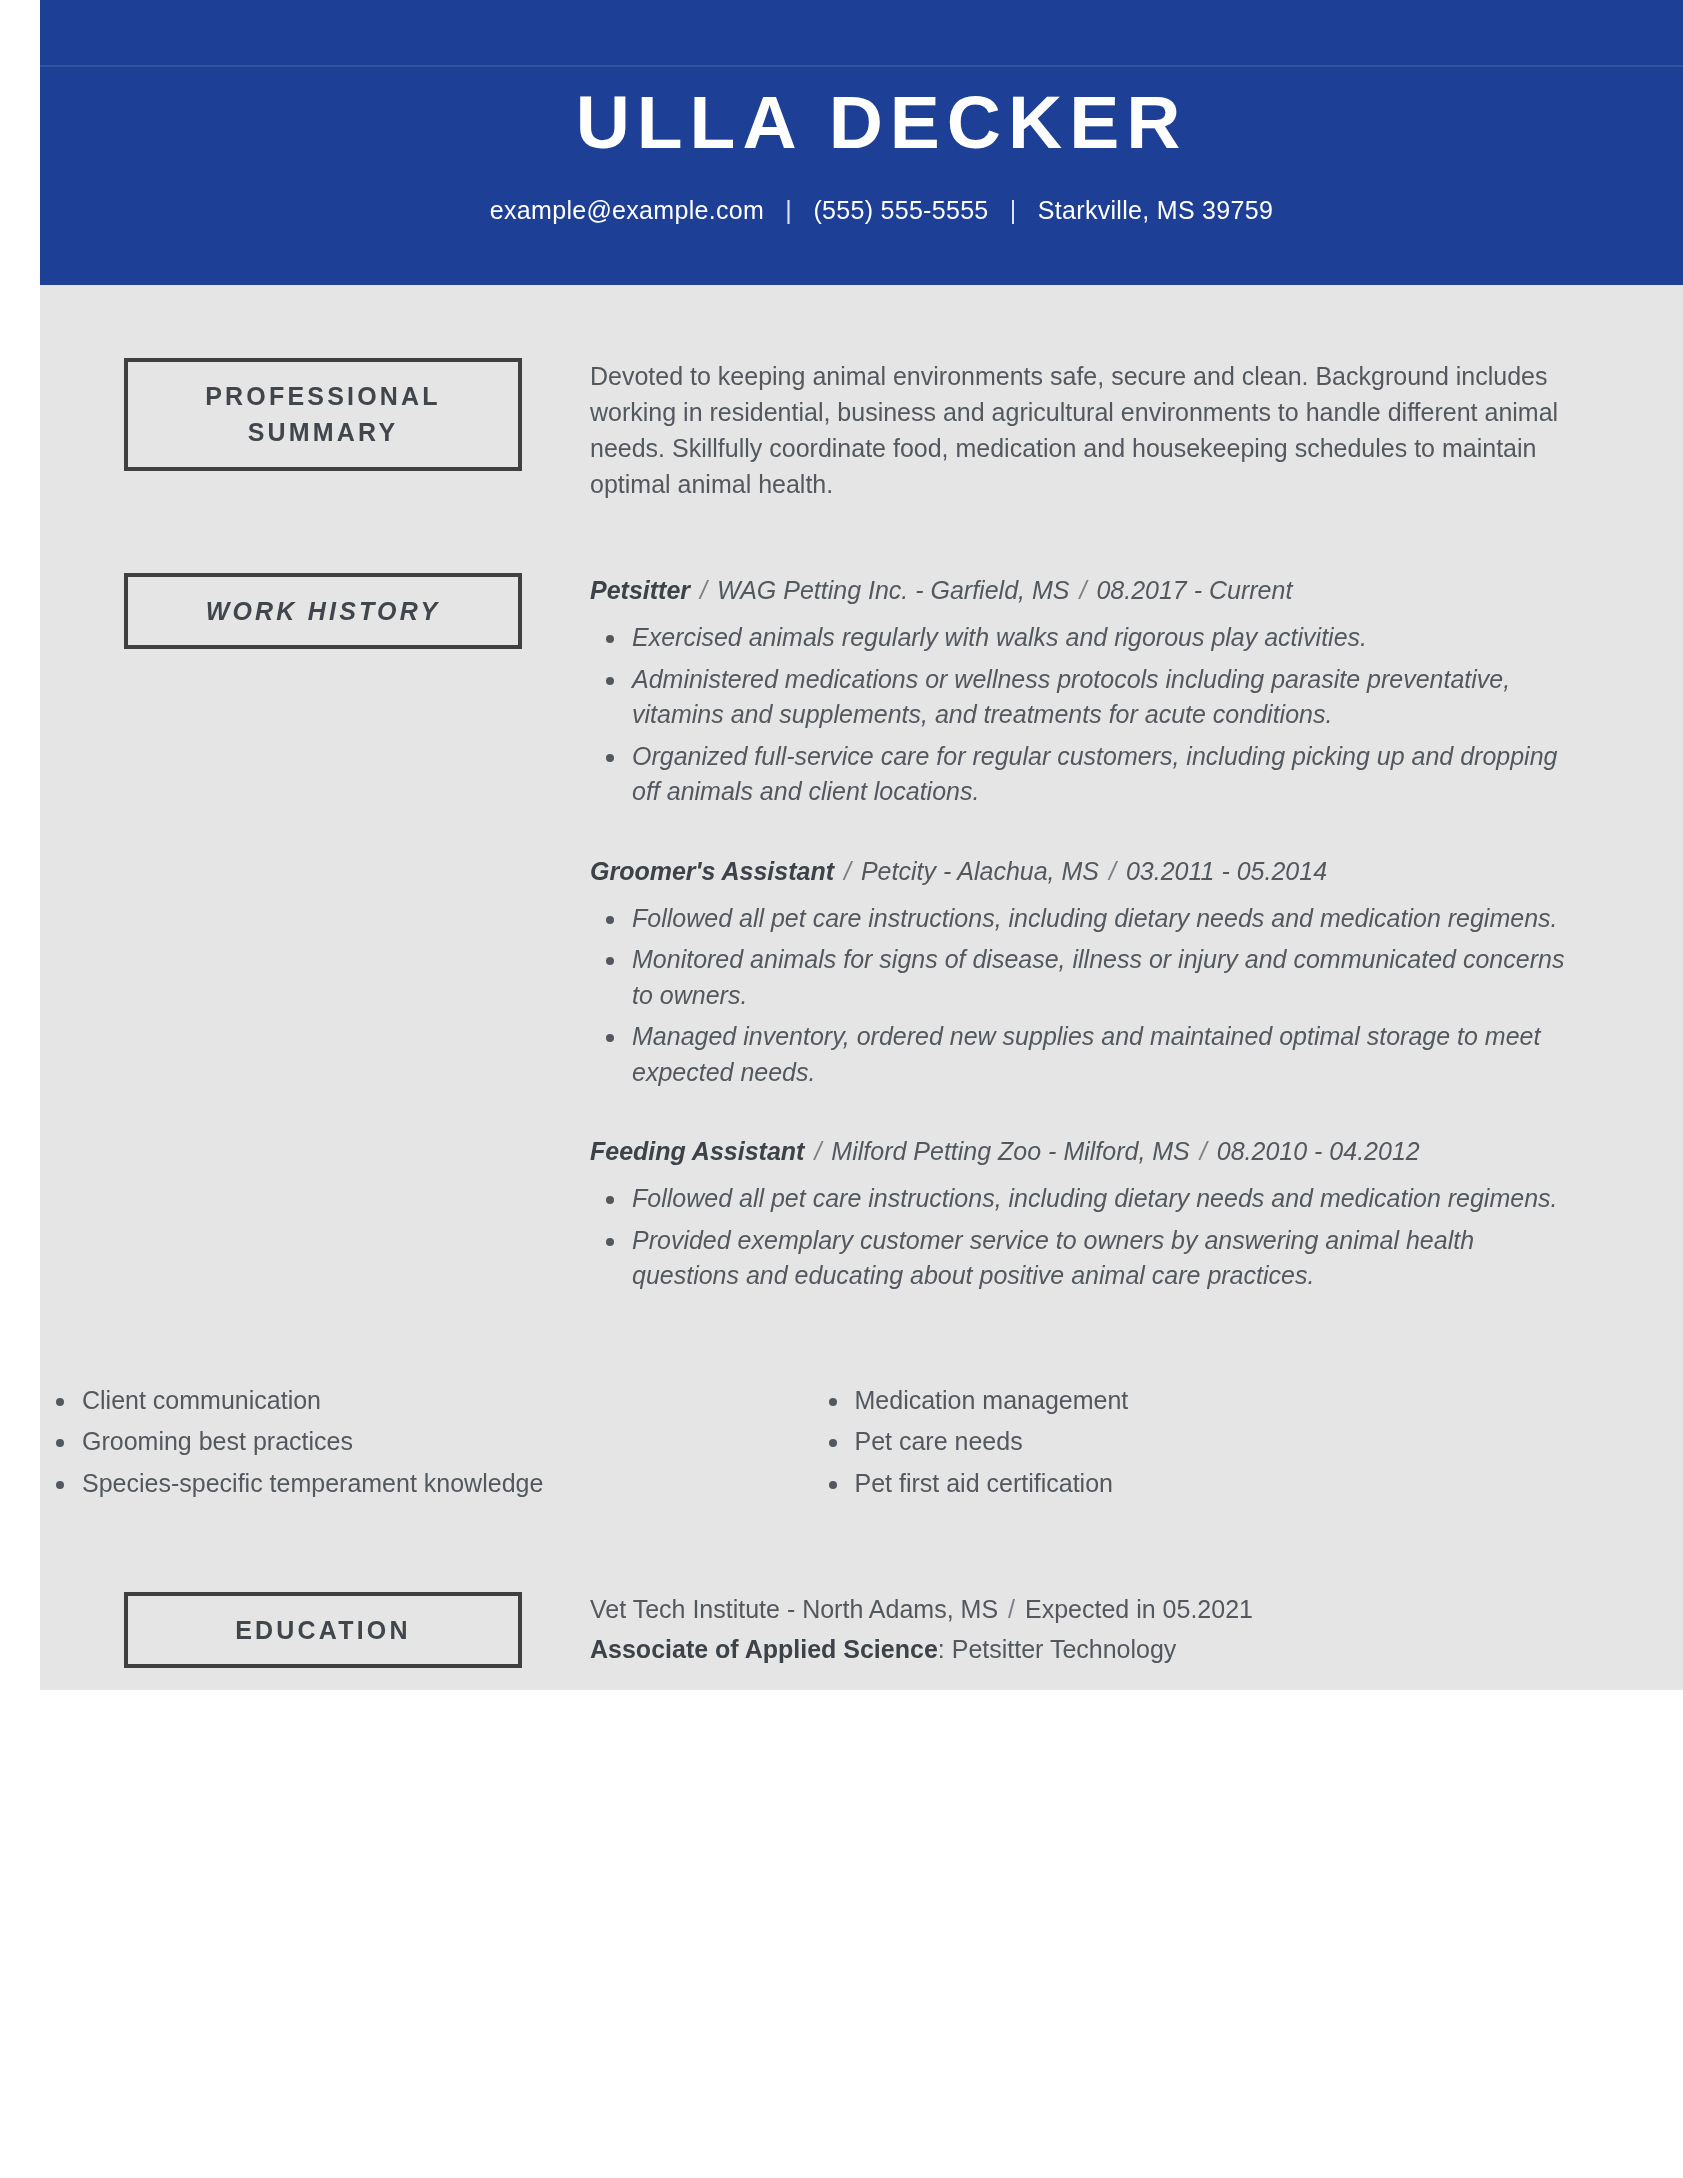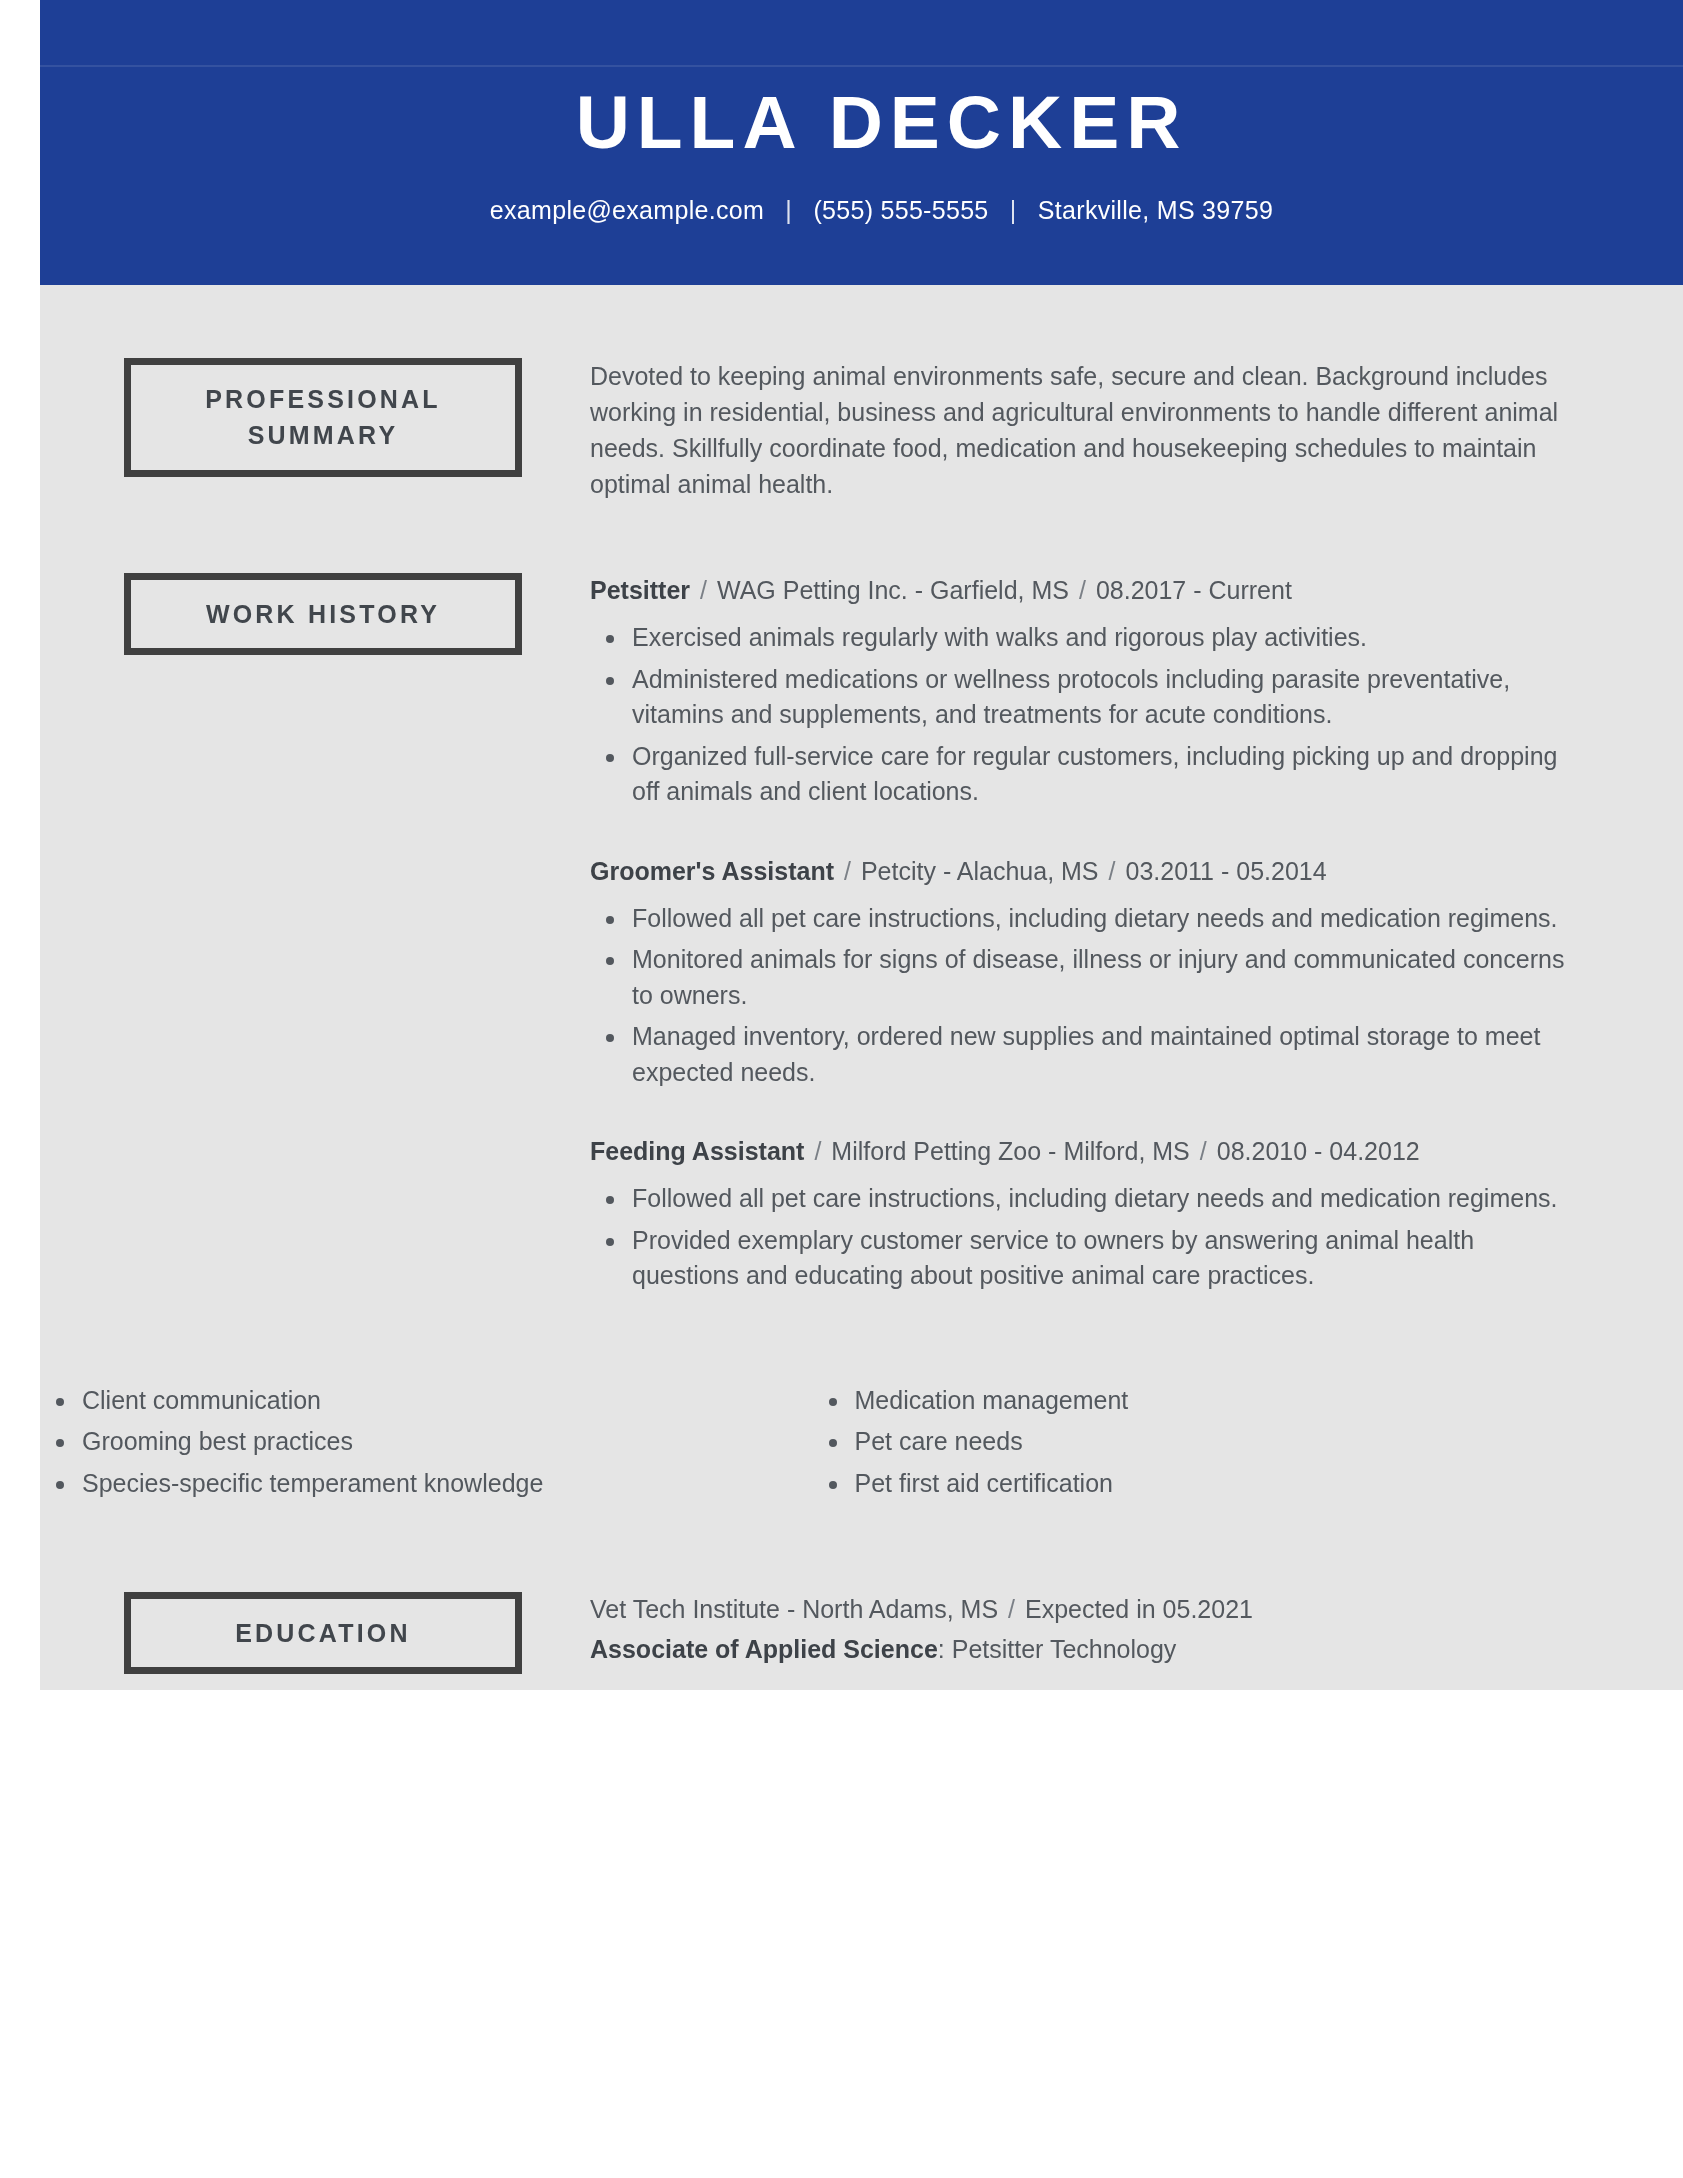--- a/index.html
+++ b/index.html
@@ -81,21 +81,21 @@
   }
 
   .label-col {
     width: 550px;
     flex: 0 0 550px;
     padding-left: 84px;
     padding-right: 0;
   }
 
   .label-box {
-    border: 7px solid #404040;
+    border: 4px solid #404040;
     width: 398px;
     min-height: 59px;
     display: flex;
     align-items: center;
     justify-content: center;
     text-align: center;
     padding: 16px 10px;
   }
 
   .label-box .label-text {
@@ -116,21 +116,21 @@
   #summary-section { margin-top: 73px; }
 
   .summary-text {
     font-size: 25px;
     line-height: 1.44;
     color: #53585e;
     max-width: 1049px;
   }
 
   
-  #work-section { margin-top: 71px; }
+  #work-section { margin-top: 71px; font-style: italic; }
 
   .job { margin-bottom: 44px; }
   .job:last-child { margin-bottom: 0; }
 
   .job-head {
     font-size: 25px;
     color: #53585e;
     line-height: 1.4;
     margin-bottom: 12px;
   }

